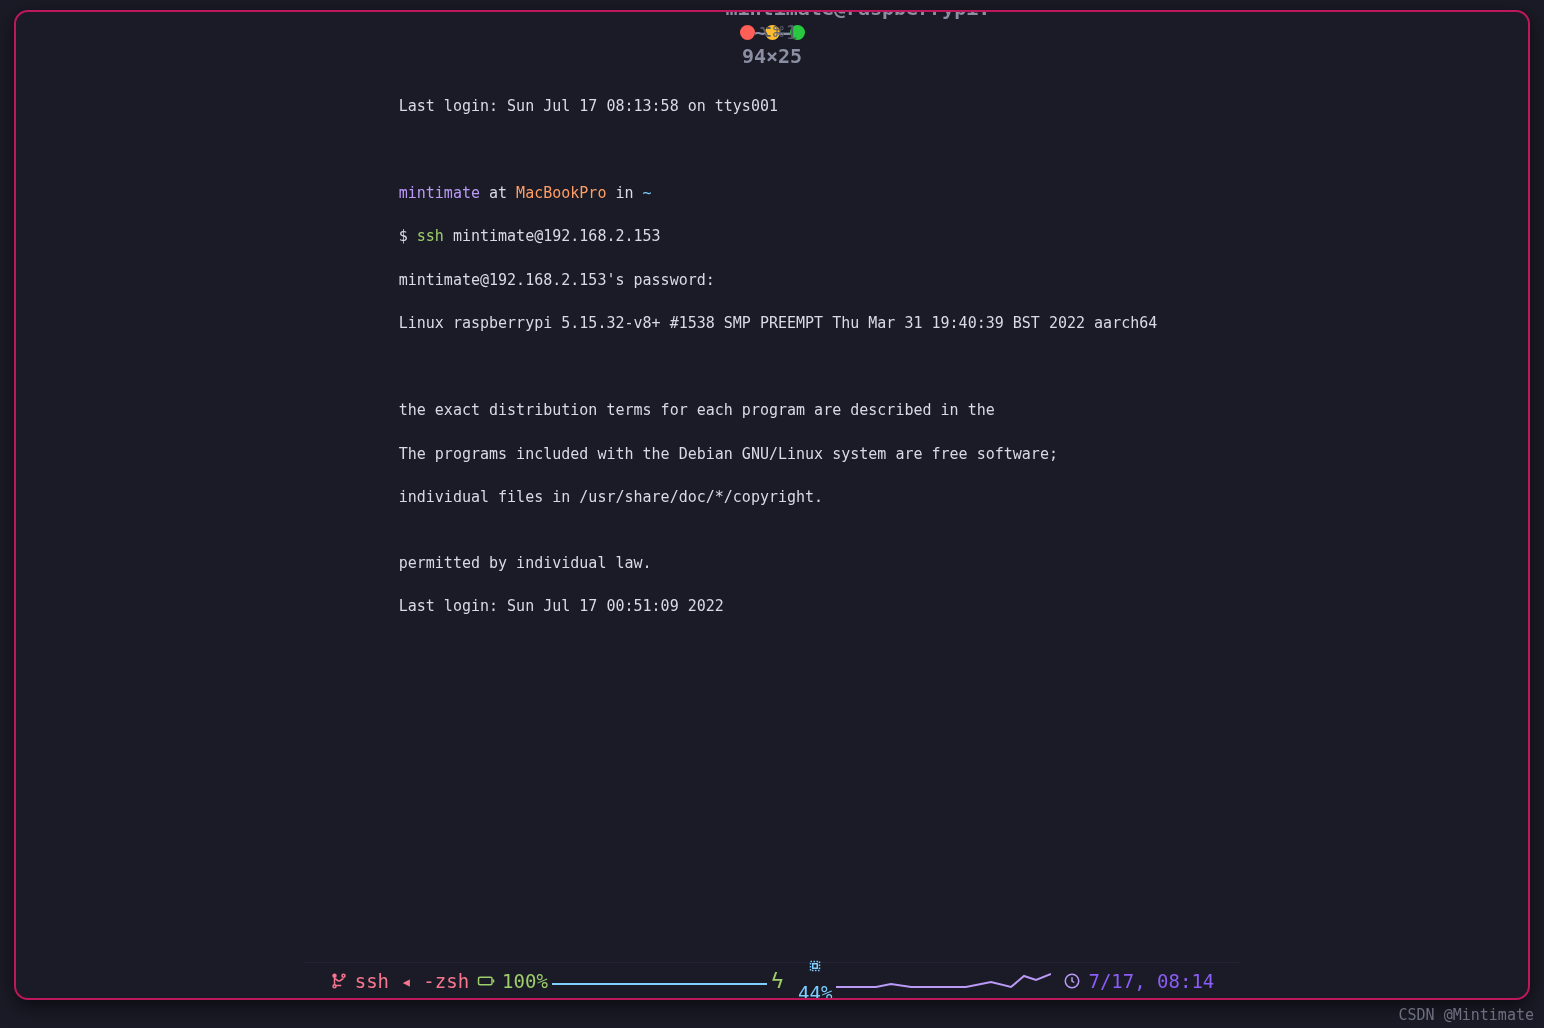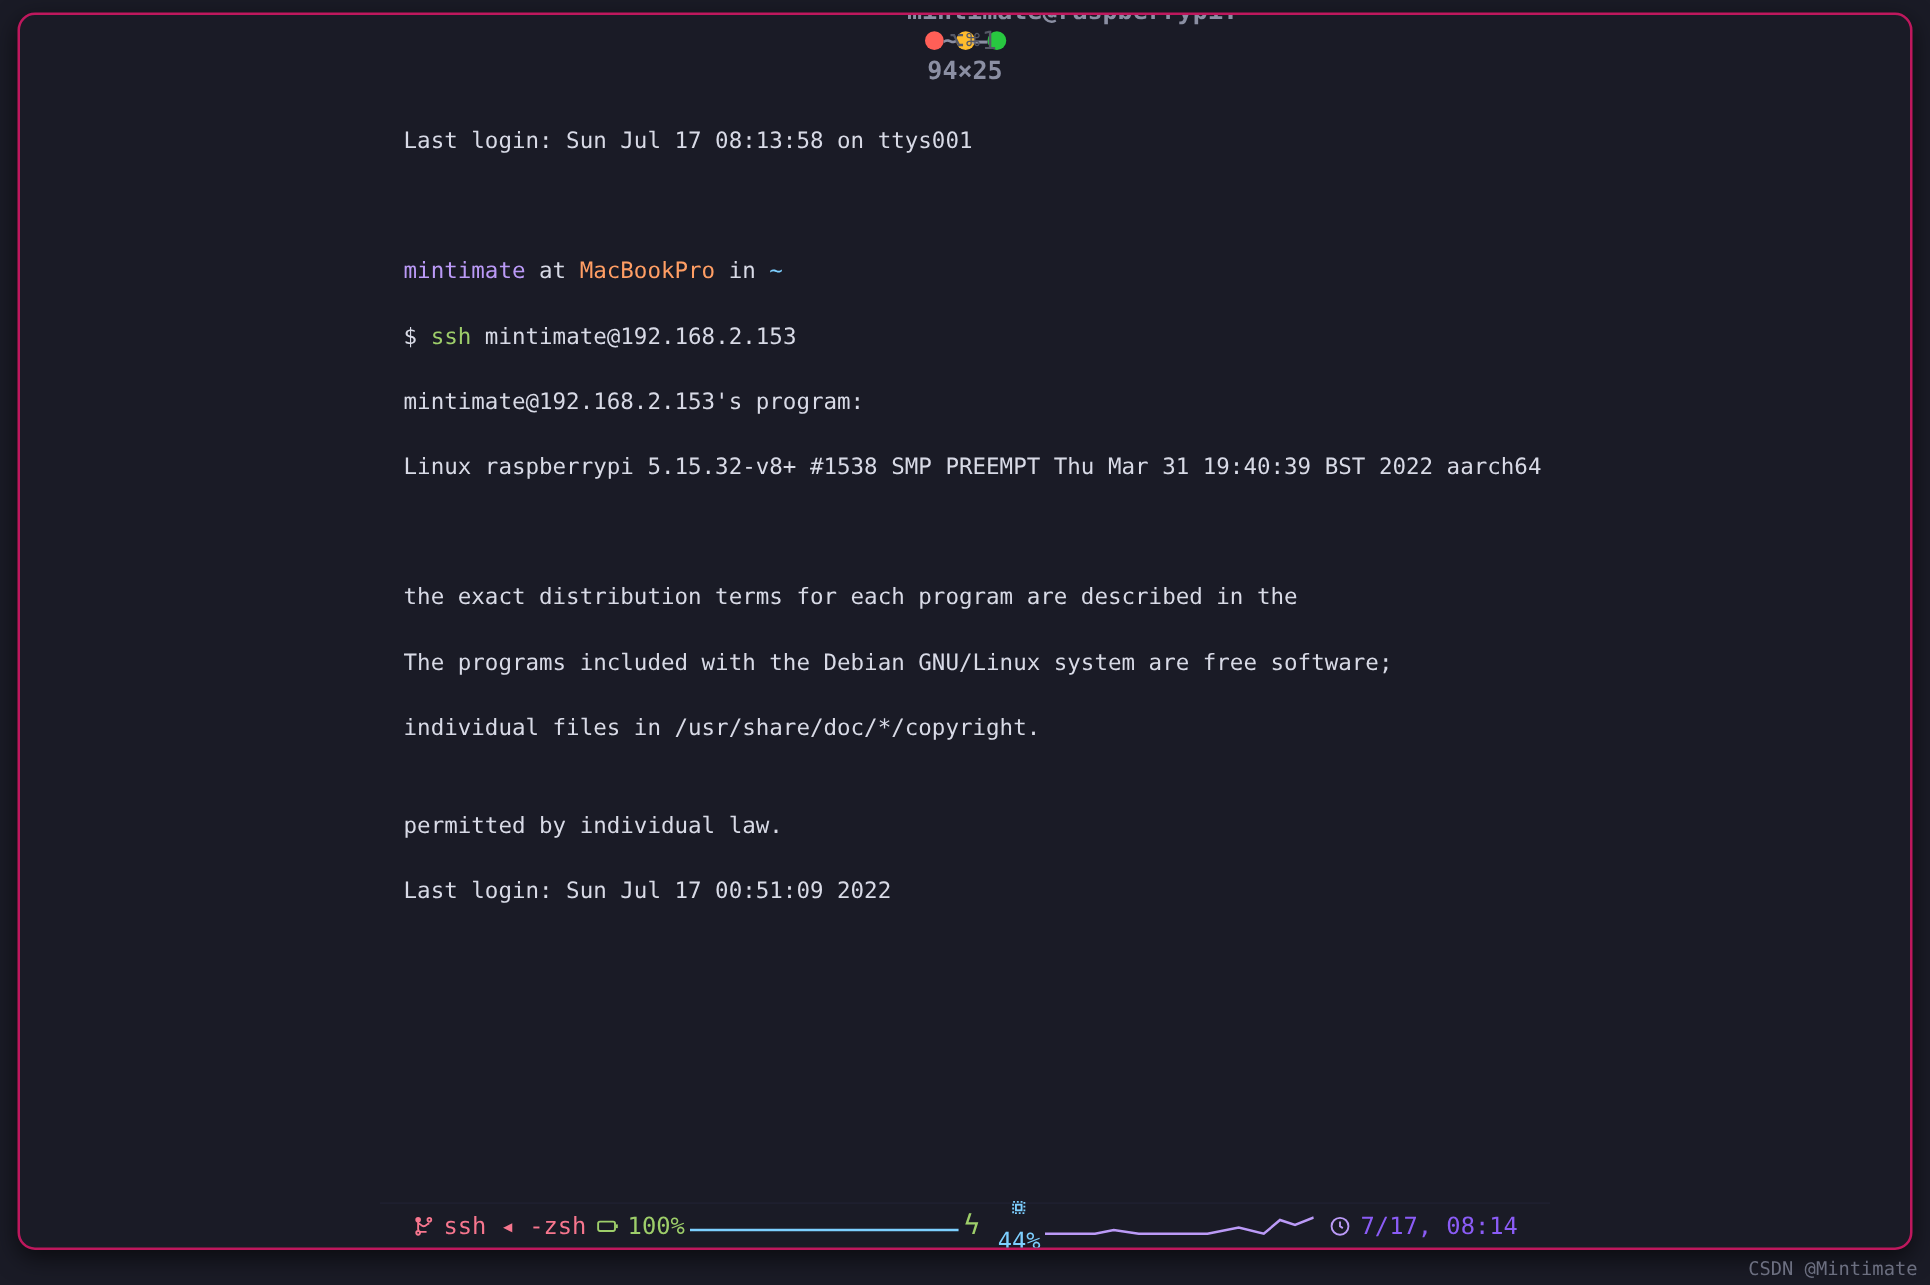--- a/index.html
+++ b/index.html
@@ -54,21 +54,21 @@
   .titlebar-right {
     position: absolute;
     right: 20px;
     color: #555866;
     font-size: 20px;
     letter-spacing: 1px;
   }
   .terminal-body {
     flex: 1;
     padding: 22px 6px 10px 18px;
-    font-size: 18px;
+    font-size: 15px;
     line-height: 1.45;
     white-space: pre;
     overflow: hidden;
   }
   .line { display: block; color: #d8dae6; }
   .purple { color: #bb9af7; }
   .orange { color: #ff9e64; }
   .blue   { color: #7dcfff; }
   .green  { color: #9ece6a; }
   .dim { color: #d8dae6; }
@@ -114,21 +114,21 @@
     </div>
     <div class="title">mintimate@raspberrypi: ~ — 94×25</div>
     <div class="titlebar-right">⌥⌘1</div>
   </div>
 
   <div class="terminal-body">
 <span class="line">Last login: Sun Jul 17 08:13:58 on ttys001</span>
 <span class="line"> </span>
 <span class="line"><span class="purple">mintimate</span><span class="dim"> at </span><span class="orange">MacBookPro</span><span class="dim"> in </span><span class="blue">~</span></span>
 <span class="line"><span class="dim">$ </span><span class="green">ssh </span><span class="dim">mintimate@192.168.2.153</span></span>
-<span class="line">mintimate@192.168.2.153's program:</span>
+<span class="line">mintimate@192.168.2.153's password:</span>
 <span class="line">Linux raspberrypi 5.15.32-v8+ #1538 SMP PREEMPT Thu Mar 31 19:40:39 BST 2022 aarch64</span>
 <span class="line"> </span>
 <span class="line">the exact distribution terms for each program are described in the</span>
 <span class="line">The programs included with the Debian GNU/Linux system are free software;</span>
 <span class="line">individual files in /usr/share/doc/*/copyright.</span>
 <span class="line"></span>
 <span class="line">permitted by individual law.</span>
 <span class="line">Last login: Sun Jul 17 00:51:09 2022</span>
 
   </div>

